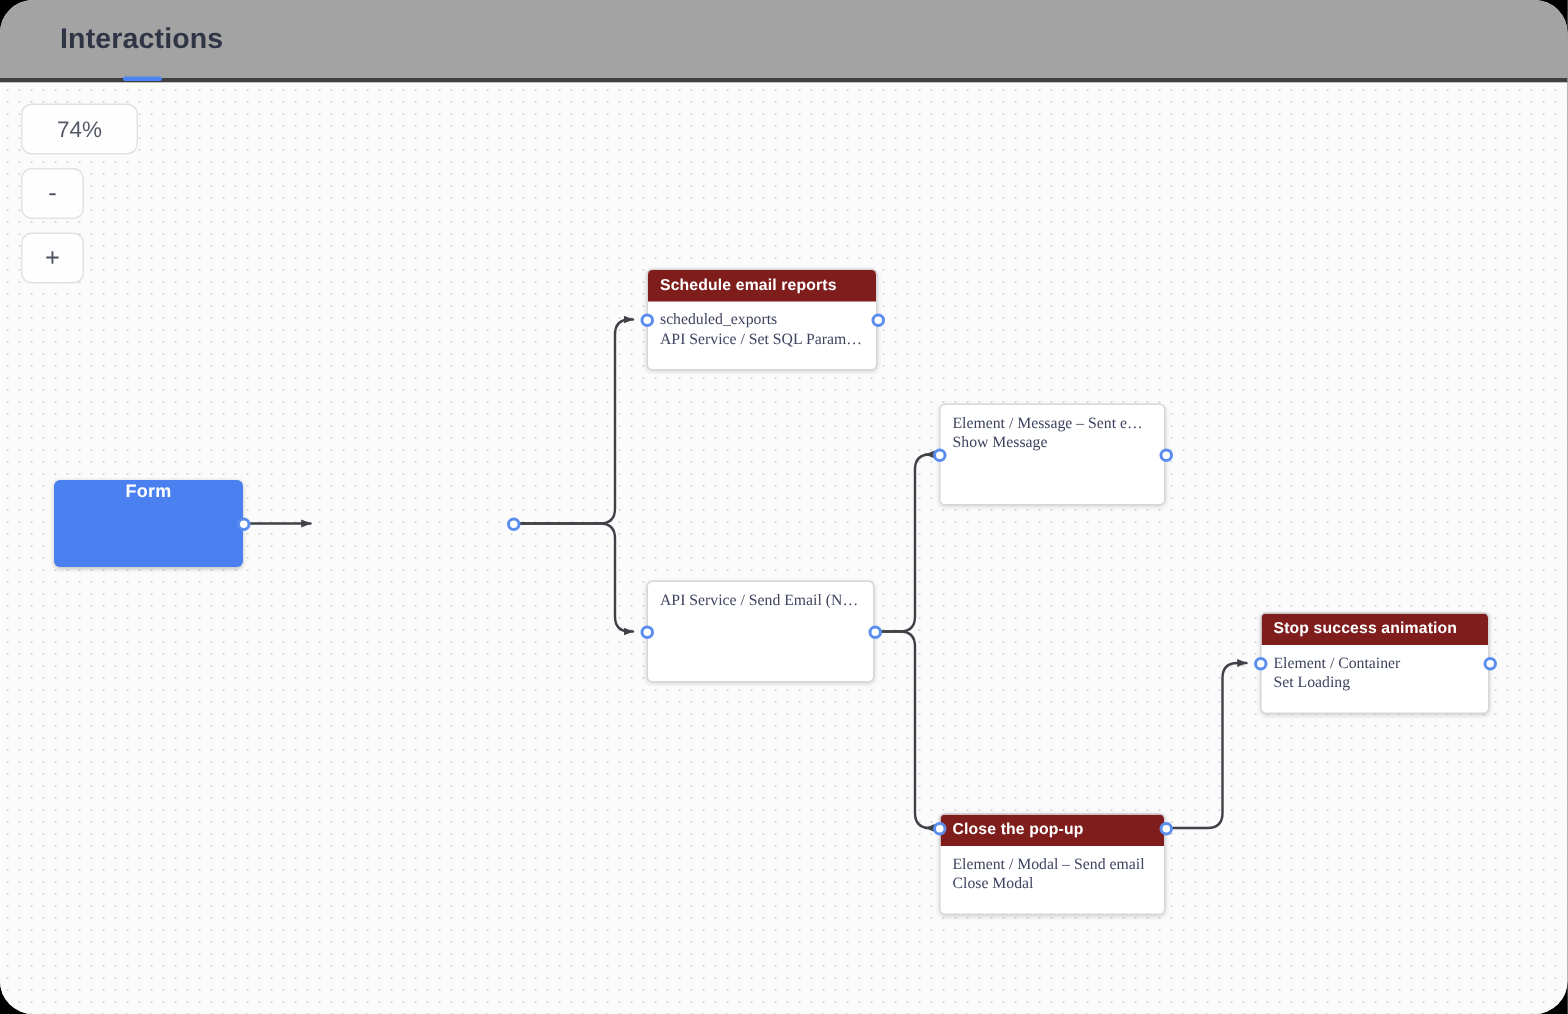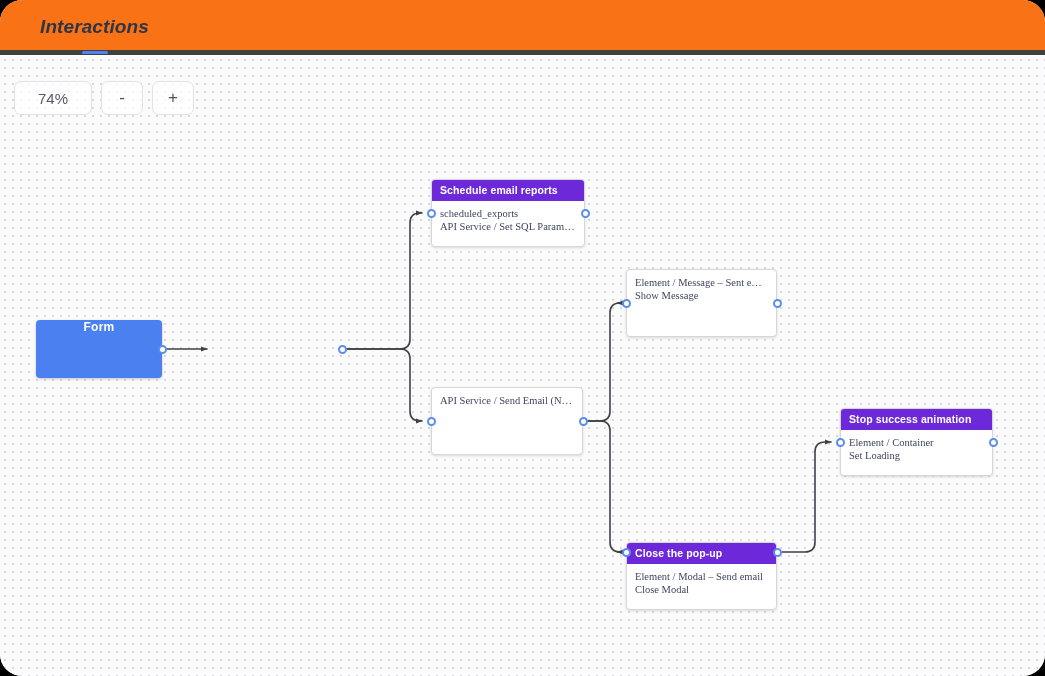--- a/index.html
+++ b/index.html
@@ -24,24 +24,23 @@
     border-radius: 22px;
     overflow: hidden;
   }
 
   
   #header {
     position: absolute;
     left: 0; top: 0;
     width: 1045px;
     height: 55px;
-    background: #f97316;
-    border-bottom: 5px solid #404040;
-    box-sizing: border-box;
-    font-style: italic;
+    background: #a3a3a3;
+    border-bottom: 3px solid #404040;
+    box-sizing: border-box;
   }
   #tab-interactions {
     position: absolute;
     left: 40px;
     top: 16px;
     height: 39px;
     padding: 0;
     cursor: pointer;
   }
   #tab-interactions .tab-label {
@@ -73,24 +72,25 @@
     background-image: radial-gradient(circle, #d8dade 0.9px, transparent 1px);
     background-size: 8px 8px;
     background-position: 1px 1px;
     overflow: hidden;
   }
 
   
   #zoom-controls {
     position: absolute;
     left: 14px;
-    top: 26px;
+    top: 14px;
     display: flex;
     gap: 9px;
     z-index: 40;
+    flex-direction: column;
   }
   .zoom-btn {
     background: rgba(255,255,255,0.80);
     border: 1px solid #e0e2e6;
     border-radius: 7px;
     height: 34px;
     display: flex;
     align-items: center;
     justify-content: center;
     font-size: 15px;
@@ -134,21 +134,21 @@
     background: #ffffff;
     border: 1px solid #d5d7db;
     border-radius: 4px;
     box-shadow: 0 1px 3px rgba(0,0,0,0.14);
     z-index: 10;
     cursor: pointer;
     box-sizing: border-box;
     overflow: hidden;
   }
   .card-header {
-    background: #6d28d9;
+    background: #7f1d1d;
     color: #ffffff;
     font-size: 10.5px;
     font-weight: bold;
     padding: 4px 8px 5px 8px;
     line-height: 12px;
     letter-spacing: 0.1px;
     white-space: nowrap;
     overflow: hidden;
   }
   .card-body {

